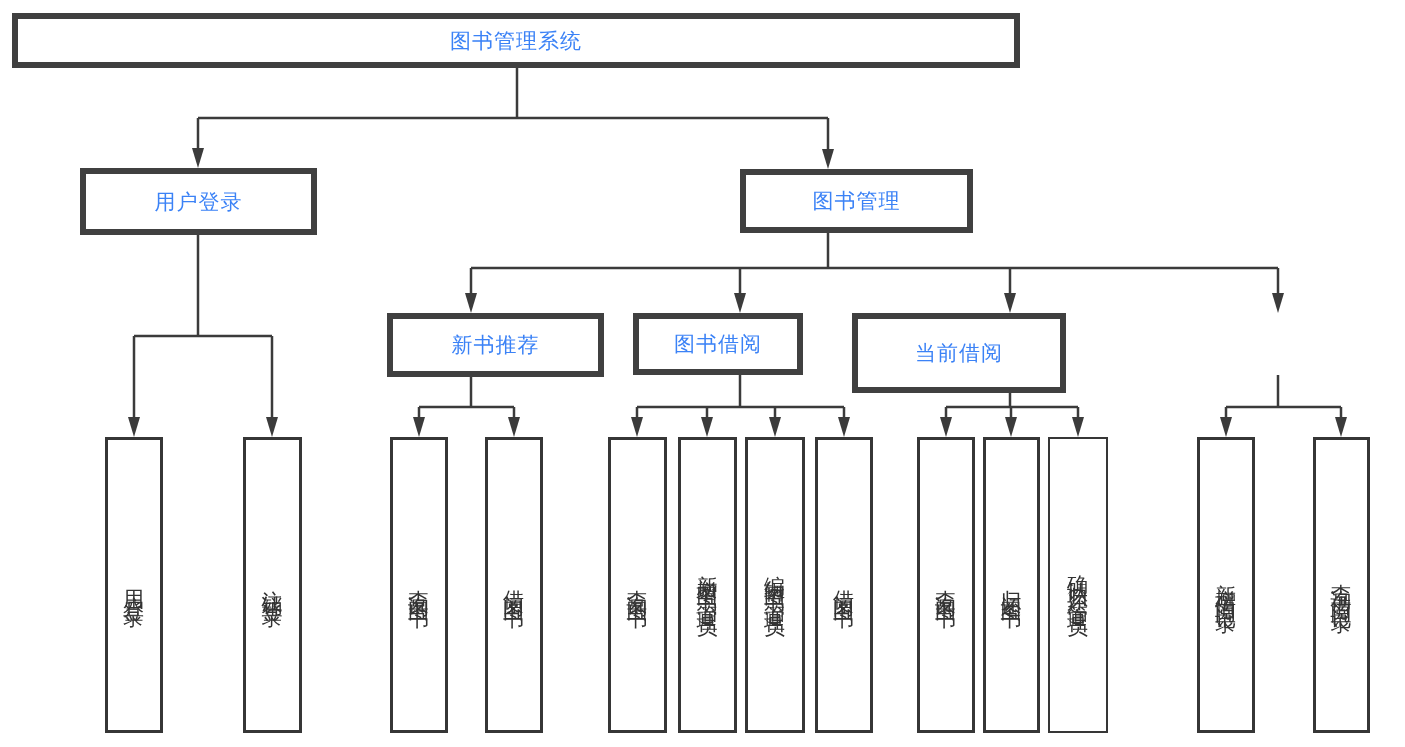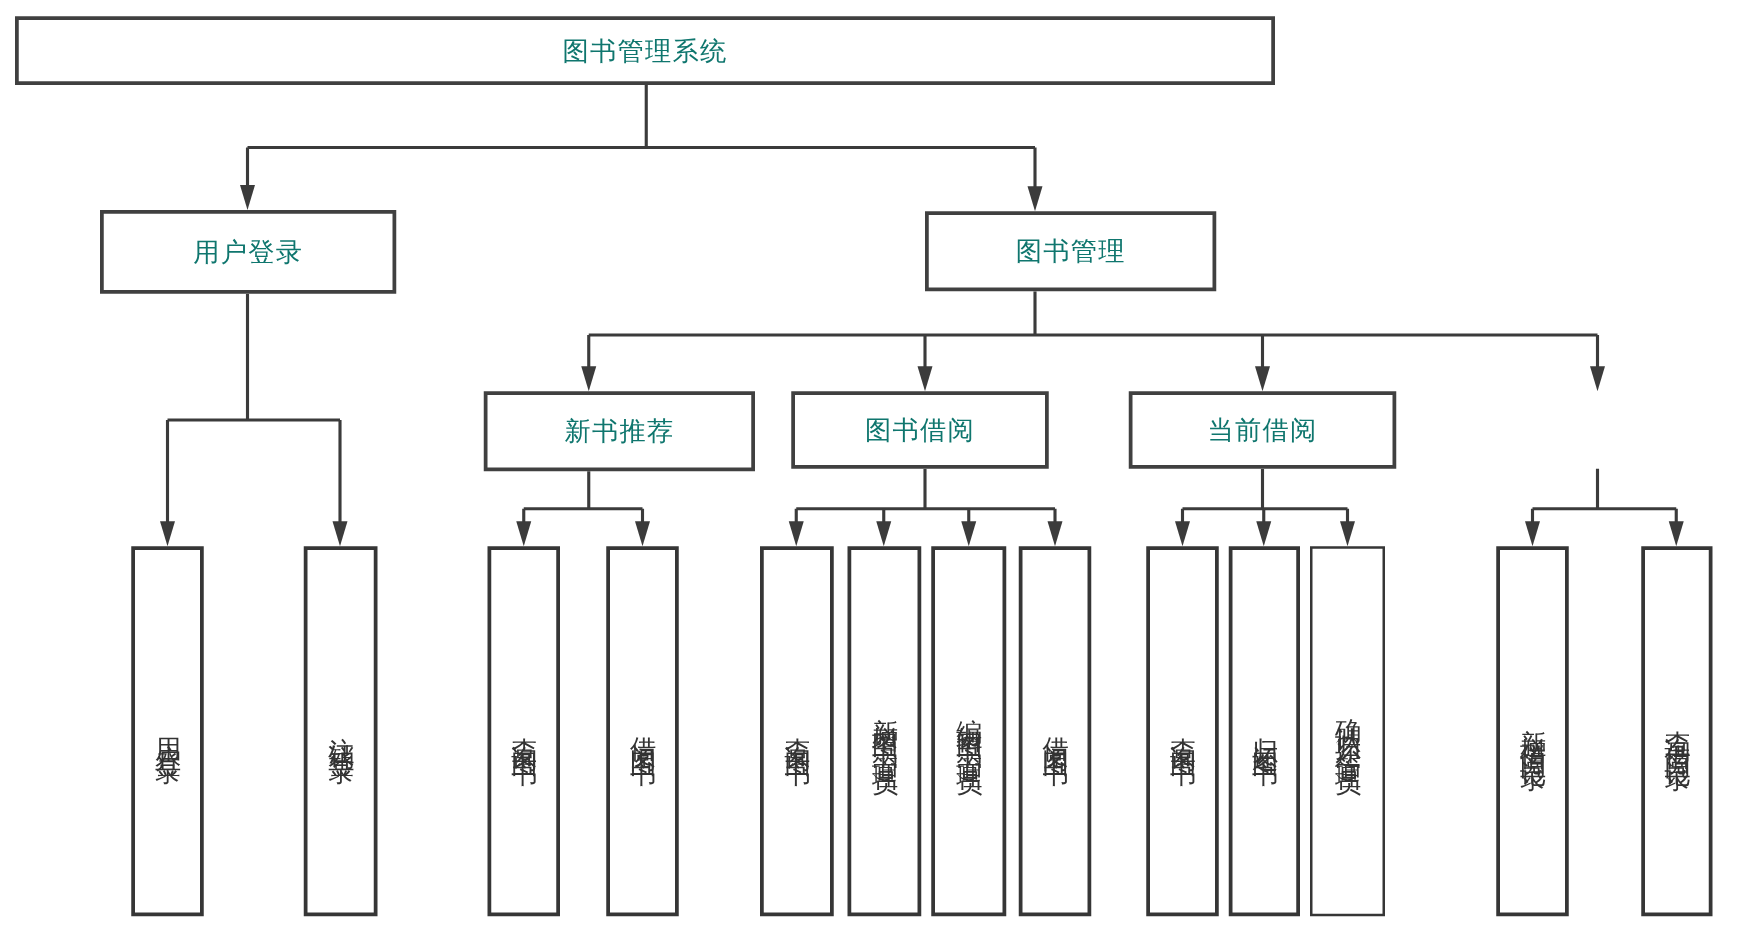--- a/index.html
+++ b/index.html
@@ -13,26 +13,26 @@
   }
   .connectors {
     position: absolute;
     left: 0; top: 0;
     width: 1405px; height: 747px;
     z-index: 1;
   }
   .node {
     position: absolute;
     box-sizing: border-box;
-    border: 3px solid #404040;
+    border: 6px solid #404040;
     background: #ffffff;
     display: flex;
     align-items: center;
     justify-content: center;
-    color: #0f766e;
+    color: #3b82f6;
     font-size: 21px;
     letter-spacing: 1px;
     z-index: 2;
   }
   .leaf {
     position: absolute;
     box-sizing: border-box;
     border: 3px solid #363636;
     background: #ffffff;
     display: flex;
@@ -140,24 +140,24 @@
   <div class="node" style="left:80px; top:168px; width:237px; height:67px;">
     <span>用户登录</span>
   </div>
   <div class="node" style="left:712px; top:169px; width:233px; height:64px;margin-left:28px;">
     <span>图书管理</span>
   </div>
 
   <div class="node" style="left:363px; top:313px; width:217px; height:64px;margin-left:24px;">
     <span>新书推荐</span>
   </div>
-  <div class="node" style="left:633px; top:313px; width:206px; height:62px;">
+  <div class="node" style="left:633px; top:313px; width:170px; height:62px;">
     <span>图书借阅</span>
   </div>
-  <div class="node" style="left:903px; top:313px; width:214px; height:62px;font-family:Liberation Mono, monospace;">
+  <div class="node" style="left:852px; top:313px; width:214px; height:80px;font-family:Liberation Mono, monospace;">
     <span>当前借阅</span>
   </div>
 
   <div class="leaf" style="left:105px; width:58px;">
     <span>用户登录</span>
   </div>
   <div class="leaf" style="left:243px; width:59px;">
     <span>注销登录</span>
   </div>
 

